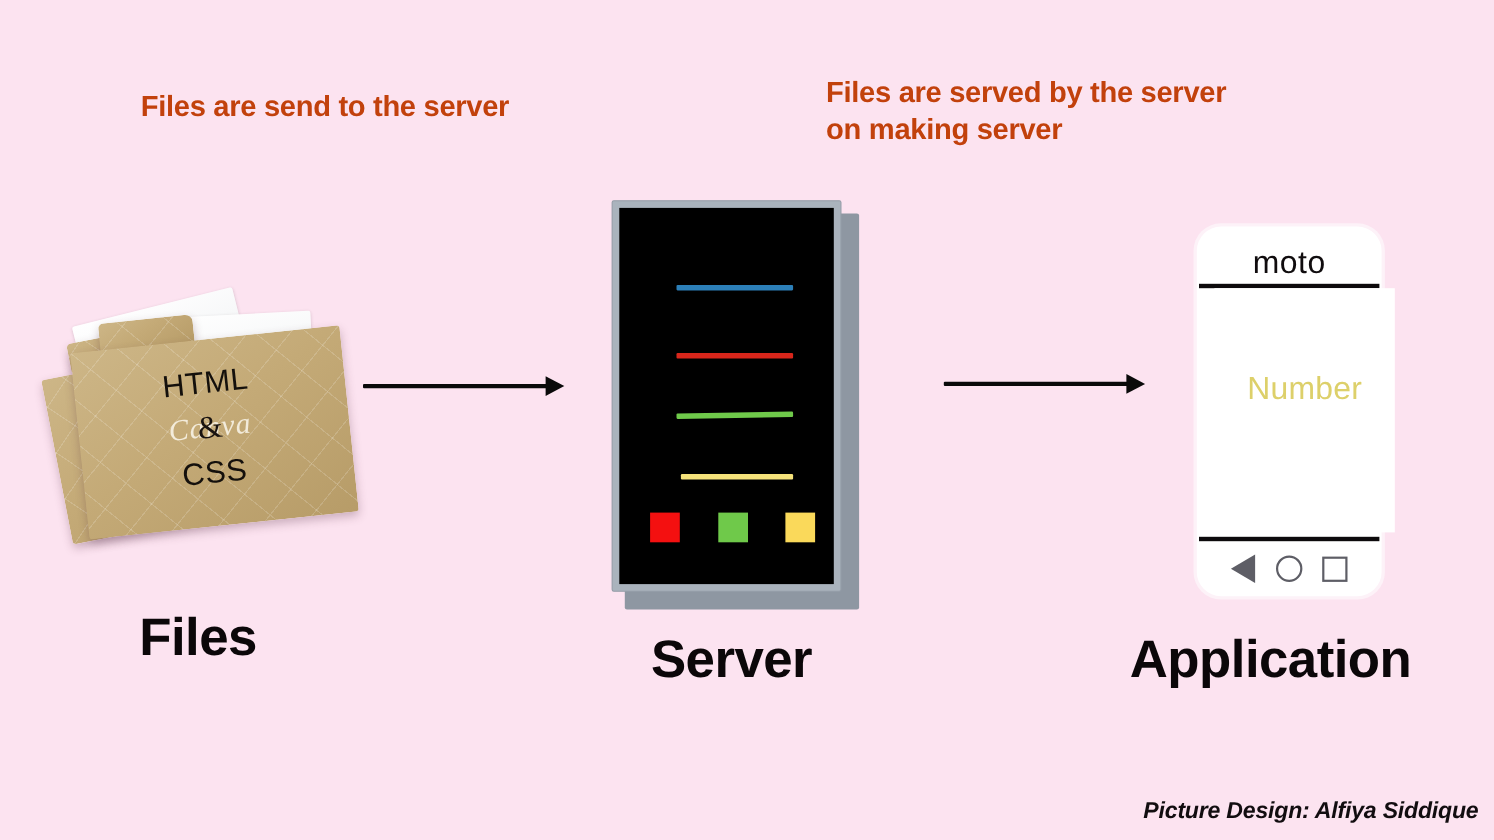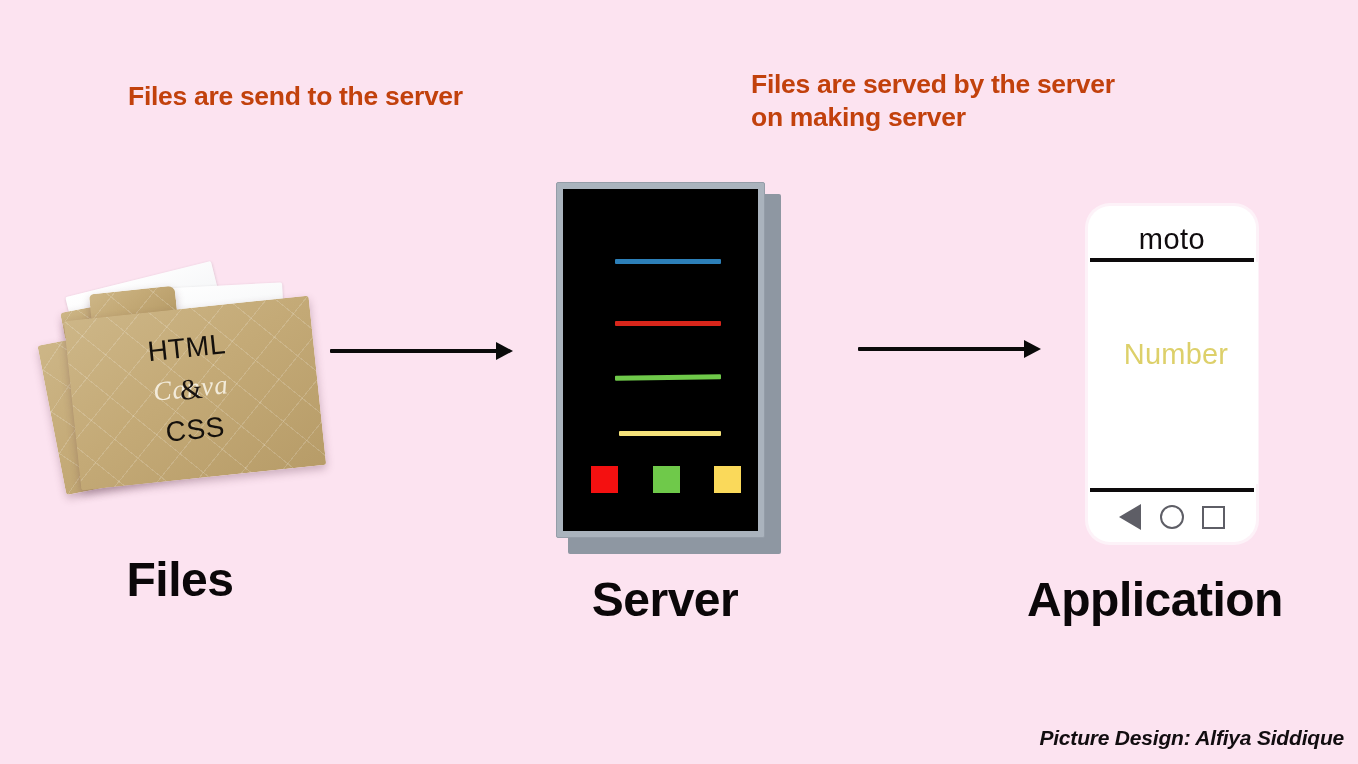--- a/index.html
+++ b/index.html
@@ -279,21 +279,21 @@
   #phone-top-divider {
     position: absolute;
     left: 2px;
     top: 52px;
     width: 164px;
     height: 4px;
     background: #0d0a0c;
   }
   #phone-screen {
     position: absolute;
-    left: 6px;
+    left: 16px;
     top: 56px;
     width: 164px;
     height: 222px;
     background: #ffffff;
     display: flex;
     flex-direction: column;
     align-items: center;
     justify-content: center;
     padding-bottom: 36px;
   }

